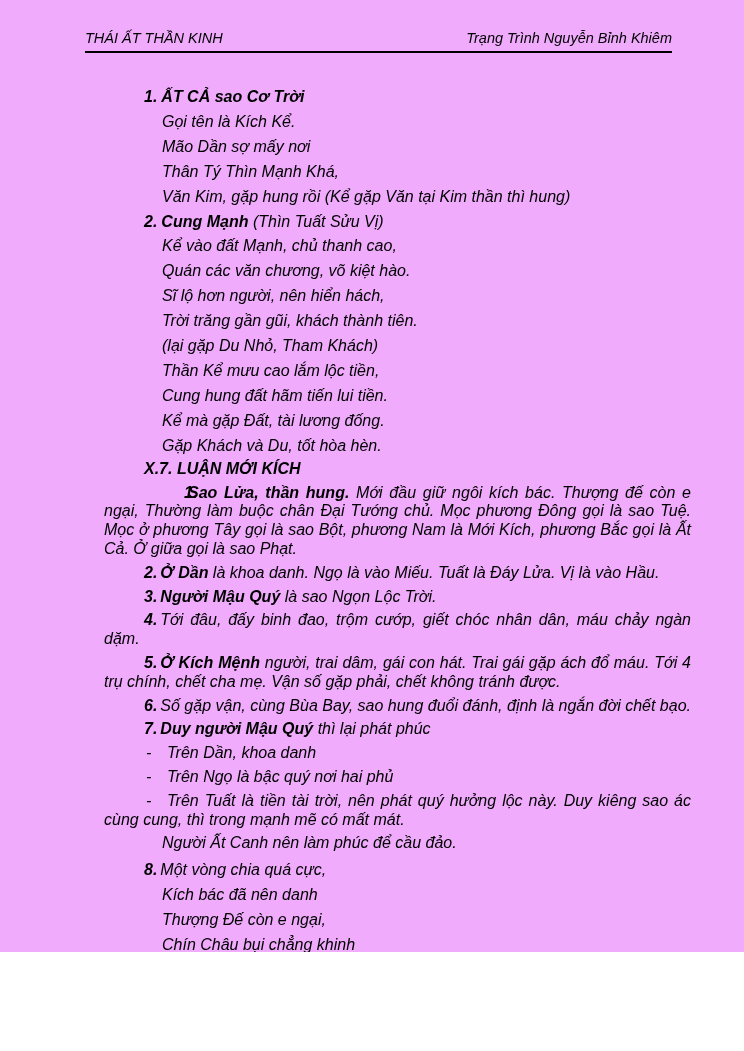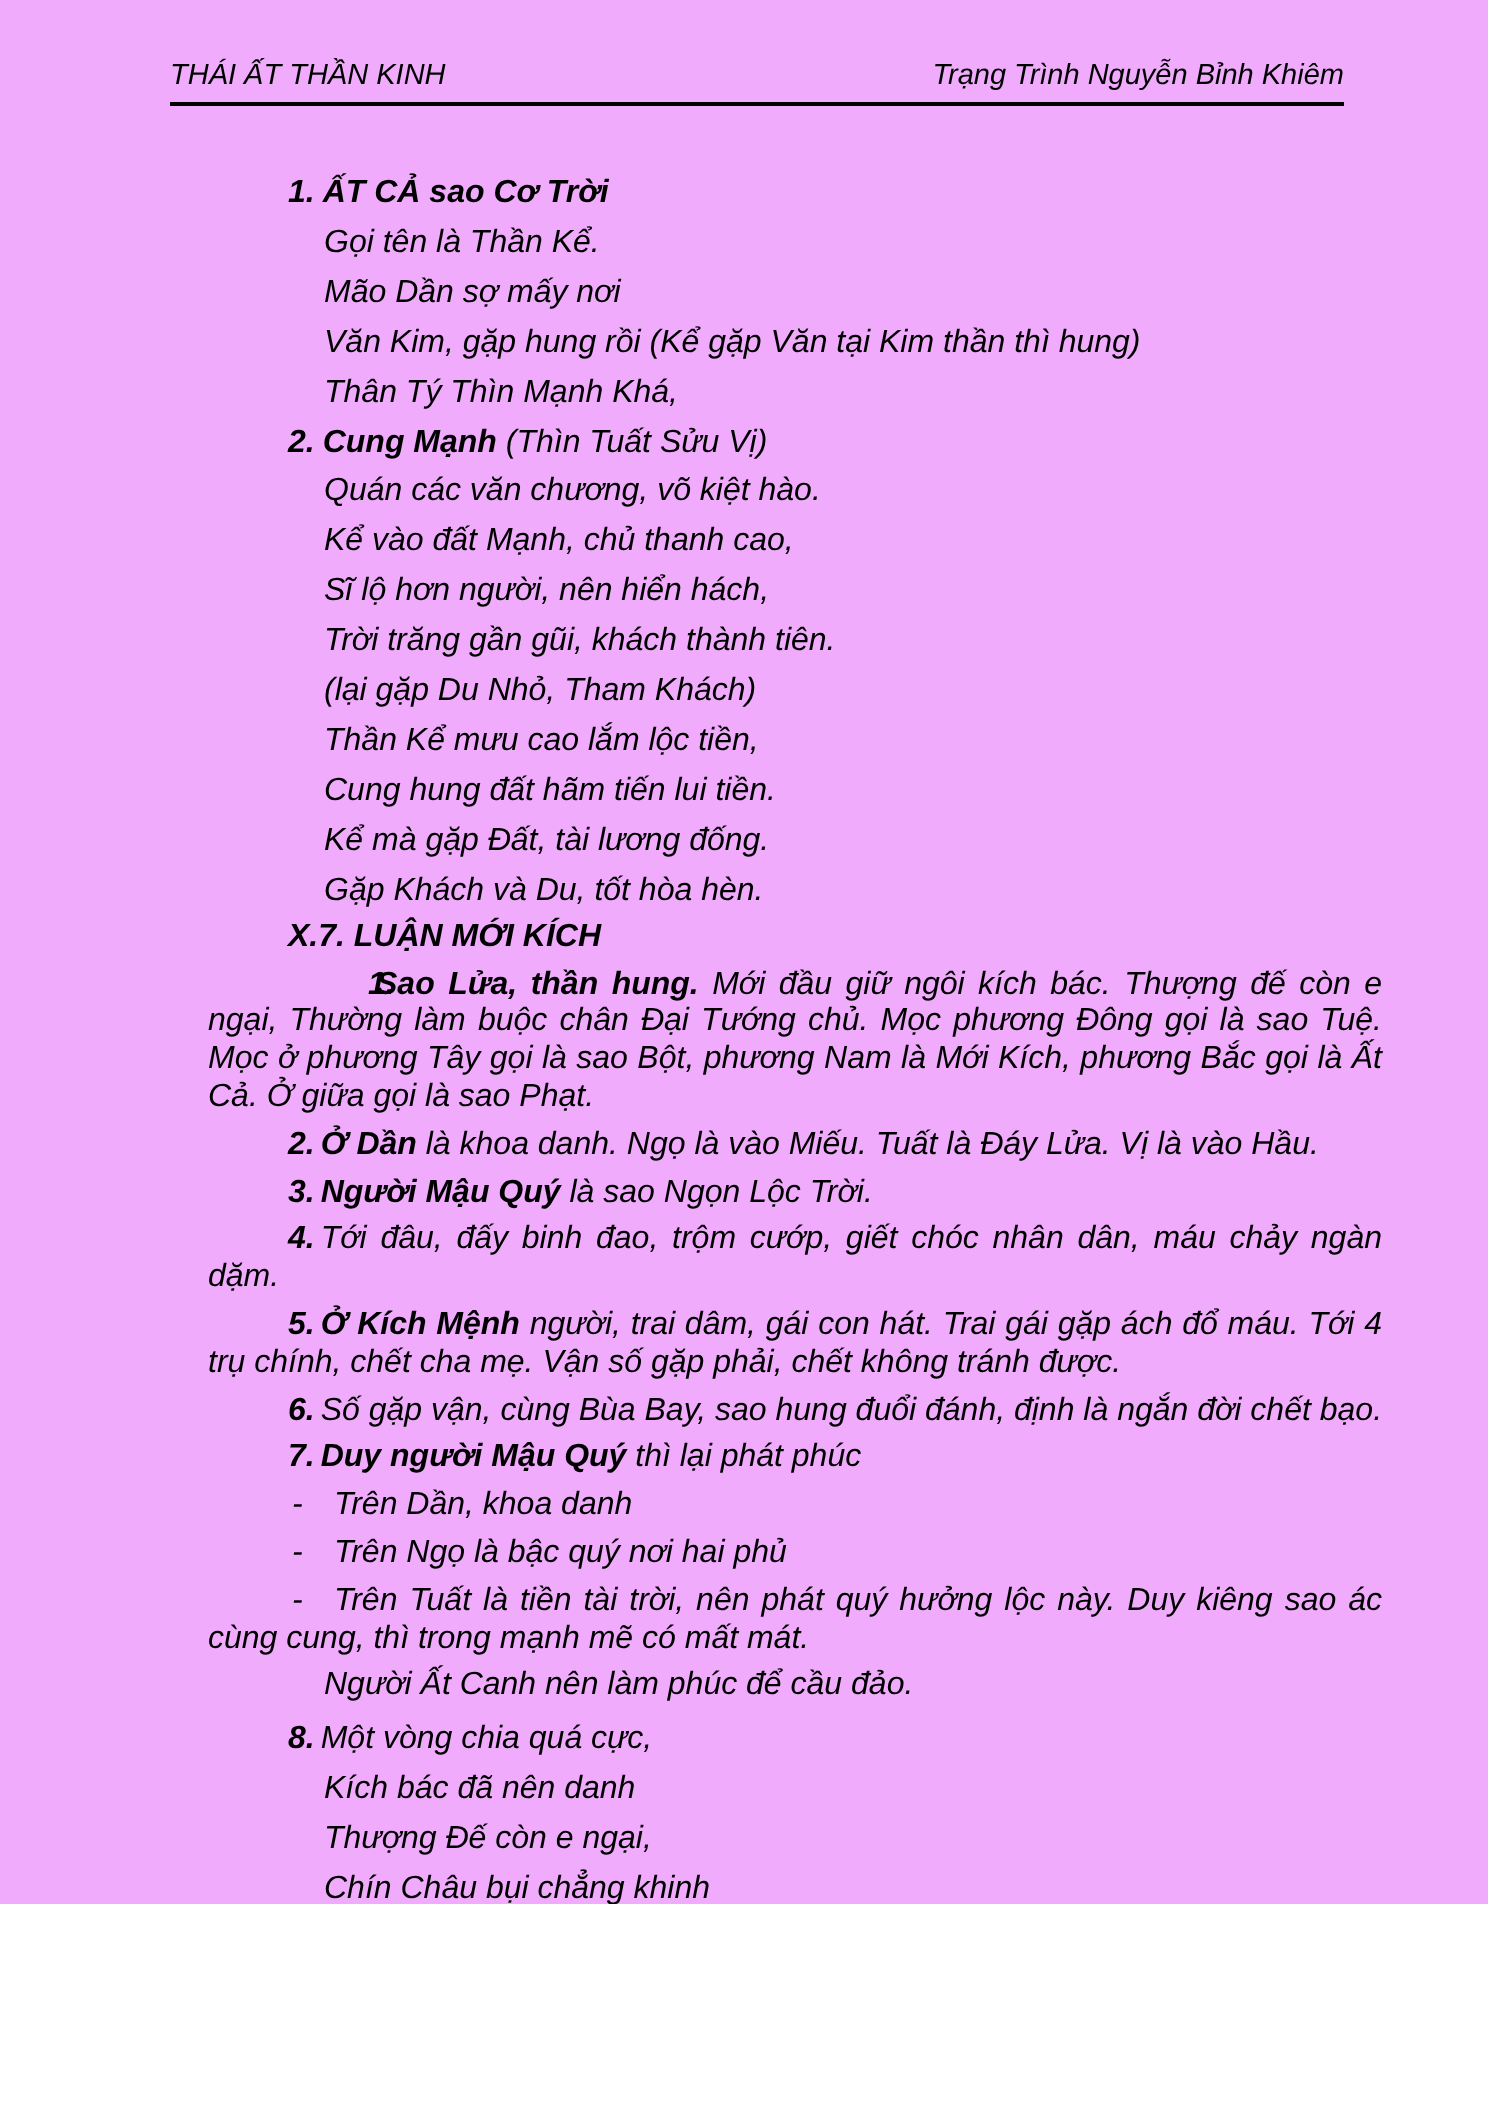--- a/index.html
+++ b/index.html
@@ -47,30 +47,30 @@
 
   <div class="header">
     <span>THÁI ẤT THẦN KINH</span>
     <span>Trạng Trình Nguyễn Bỉnh Khiêm</span>
   </div>
 
   <div class="content">
 
     <div class="verse-section first">
       <p class="verse-heading"><span class="b num">1.</span><span class="b">ẤT CẢ sao Cơ Trời</span><span></span></p>
-      <p class="verse-line">Gọi tên là Thần Kể.</p>
+      <p class="verse-line">Gọi tên là Kích Kể.</p>
       <p class="verse-line">Mão Dần sợ mấy nơi</p>
+      <p class="verse-line">Thân Tý Thìn Mạnh Khá,</p>
       <p class="verse-line">Văn Kim, gặp hung rồi (Kể gặp Văn tại Kim thần thì hung)</p>
-      <p class="verse-line">Thân Tý Thìn Mạnh Khá,</p>
     </div>
 
     <div class="verse-section">
       <p class="verse-heading"><span class="b num">2.</span><span class="b">Cung Mạnh</span><span> (Thìn Tuất Sửu Vị)</span></p>
+      <p class="verse-line">Kể vào đất Mạnh, chủ thanh cao,</p>
       <p class="verse-line">Quán các văn chương, võ kiệt hào.</p>
-      <p class="verse-line">Kể vào đất Mạnh, chủ thanh cao,</p>
       <p class="verse-line">Sĩ lộ hơn người, nên hiển hách,</p>
       <p class="verse-line">Trời trăng gần gũi, khách thành tiên.</p>
     </div>
 
     <div class="verse-section">
       <p class="verse-line">(lại gặp Du Nhỏ, Tham Khách)</p>
       <p class="verse-line">Thần Kể mưu cao lắm lộc tiền,</p>
       <p class="verse-line">Cung hung đất hãm tiến lui tiền.</p>
       <p class="verse-line">Kể mà gặp Đất, tài lương đống.</p>
       <p class="verse-line">Gặp Khách và Du, tốt hòa hèn.</p>

